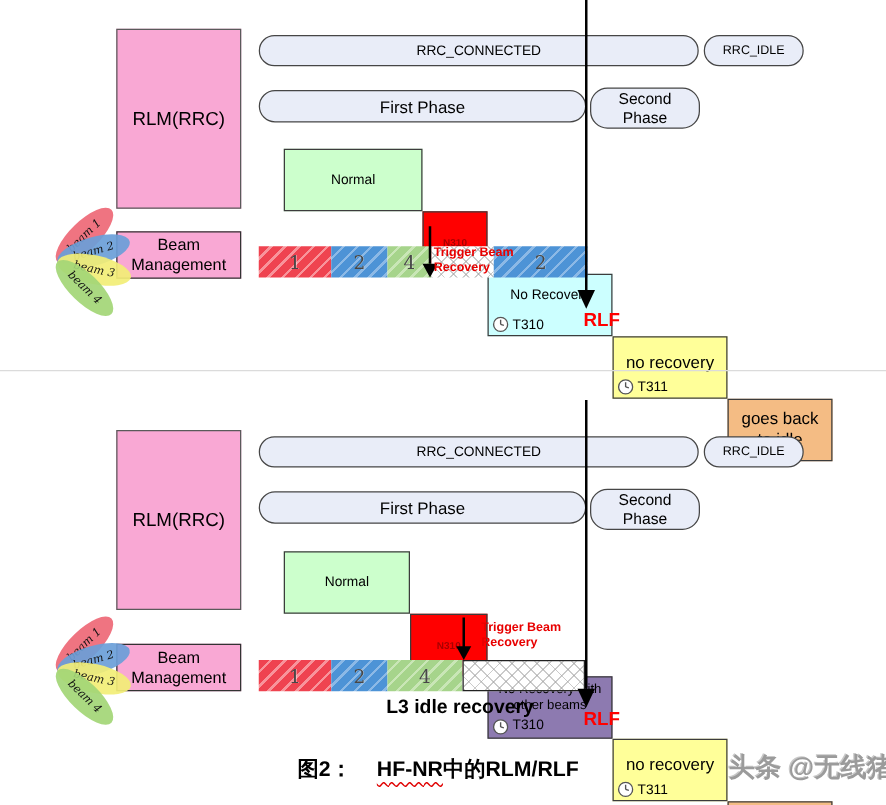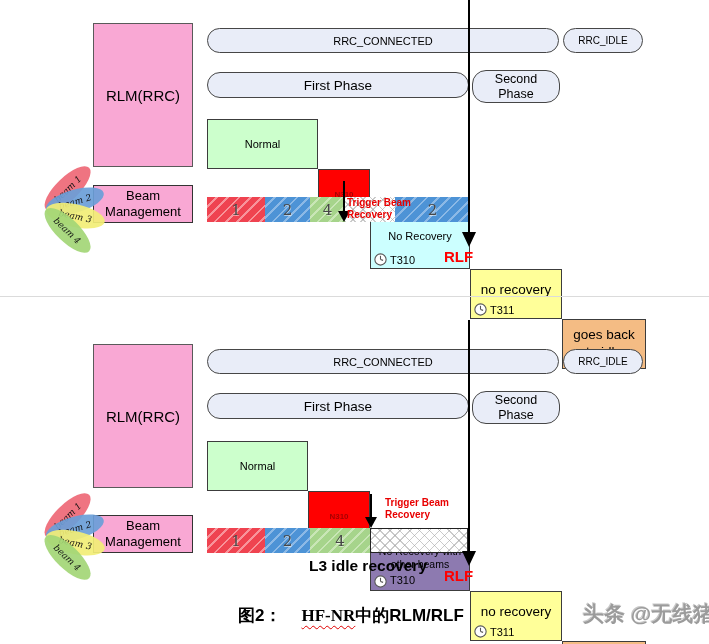--- a/index.html
+++ b/index.html
@@ -10,31 +10,31 @@
   }
   .abs{position:absolute;box-sizing:border-box;}
   .diagram{position:absolute;left:0;width:709px;}
   #d1{top:0;height:290px;}
   #d2{top:320px;height:280px;}
 
   
   .vline{left:468px;top:0;width:2.4px;background:#000;z-index:6;}
   .vline-head{left:462px;width:0;height:0;border-left:7px solid transparent;
     border-right:7px solid transparent;border-top:15px solid #000;z-index:6;}
-  .rlf{color:#ff0000;font-weight:bold;font-size:15px;z-index:6;width:52px;text-align:left;}
+  .rlf{color:#ff0000;font-weight:bold;font-size:15px;z-index:6;width:52px;text-align:right;}
 
   
   .plainbox{border:1.8px solid #5a5a5a;background:#f9a8d4;display:flex;
     align-items:center;justify-content:center;text-align:center;}
   .pill{border:1.4px solid #464646;background:#e9edf8;border-radius:14px;
     display:flex;align-items:center;justify-content:center;text-align:center;}
 
   
   .cell{border:1.6px solid #3c3c3c;display:flex;align-items:center;
-    justify-content:center;text-align:center;position:relative;}
+    justify-content:center;text-align:center;position:relative;margin-left:20px;}
   .clockrow{position:absolute;left:3px;bottom:2px;display:flex;align-items:center;gap:3px;}
   .clockrow .t{font-size:11px;color:#000;}
   .clock-svg{display:block;}
 
   
   .seg{display:flex;align-items:center;justify-content:center;
     font-family:"DejaVu Serif",serif;font-size:15px;color:#474747;
     text-shadow:0.5px 0.5px 0 rgba(255,255,255,0.55);}
   .h-red{background:repeating-linear-gradient(135deg,#ef4350 0 6px,#f8949b 6px 8px);}
   .h-blue{background:repeating-linear-gradient(135deg,#4d93d6 0 6px,#8cb9e6 6px 8px);}
@@ -59,21 +59,21 @@
     color:#111;white-space:nowrap;}
   .p-red{background:rgba(238,104,118,0.92);}
   .p-blue{background:rgba(106,158,216,0.92);}
   .p-yellow{background:rgba(242,238,118,0.92);}
   .p-green{background:rgba(163,214,118,0.92);}
 
   .divider{top:296px;left:0;width:709px;height:1px;background:#dbdbdb;}
 
   .figcap{top:604px;left:238px;font-size:17px;font-weight:bold;white-space:nowrap;}
   .figcap .hl{margin-left:20px;text-decoration:underline wavy #e00000;
-    text-decoration-thickness:1px;text-underline-offset:4px;font-family:Liberation Serif, serif;}
+    text-decoration-thickness:1px;text-underline-offset:4px;}
   .watermark{top:600px;left:583px;font-size:21px;font-weight:bold;color:#9b9b9b;
     text-shadow:1px 1px 0 #ffffff,-1px -1px 0 #c9c9c9;white-space:nowrap;}
 </style>
 </head>
 <body>
 
 <div class="diagram" id="d1">
 
   <div class="abs vline" style="height:232px;"></div>
   <div class="abs vline-head" style="top:232px;"></div>

